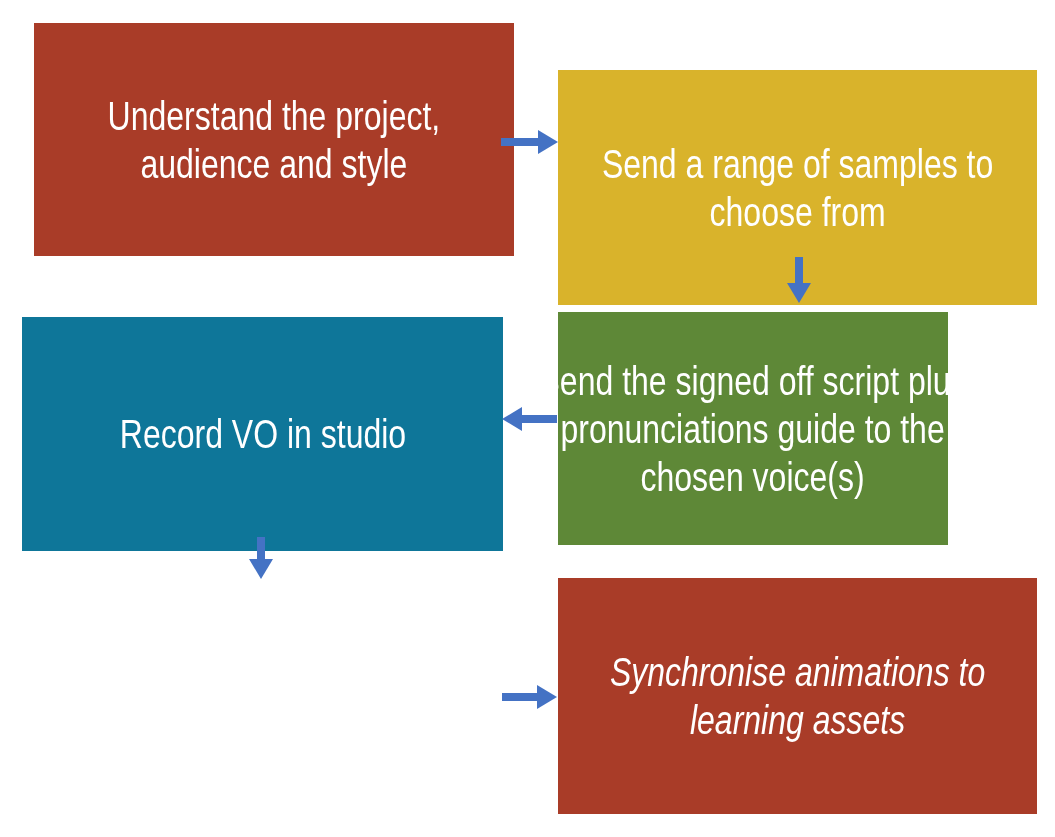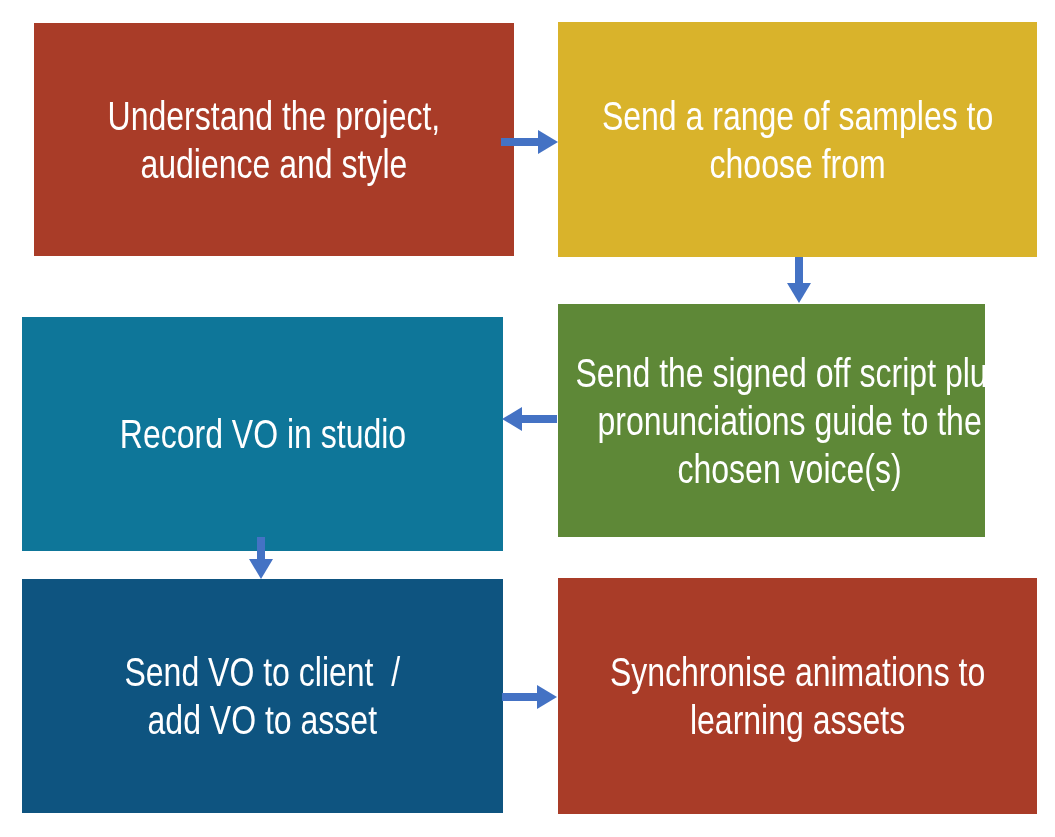--- a/index.html
+++ b/index.html
@@ -26,24 +26,24 @@
     text-align: center;
     font-size: 40px;
     line-height: 48px;
     font-weight: 400;
     transform: scaleX(0.80);
     transform-origin: center center;
   }
   
   .pos-1 { left: 34px;  top: 23px;  width: 480px; height: 233px; }
   .pos-2 { left: 558px; top: 22px;  width: 479px; height: 235px; }
-  .pos-3 { left: 558px; top: 304px; width: 390px; height: 233px; padding-left: 37px; }
+  .pos-3 { left: 558px; top: 312px; width: 390px; height: 233px; }
   .pos-4 { left: 22px;  top: 302px; width: 481px; height: 234px; }
   .pos-5 { left: 22px;  top: 579px; width: 481px; height: 234px; }
-  .pos-6 { left: 558px; top: 578px; width: 479px; height: 236px; }
+  .pos-6 { left: 558px; top: 578px; width: 479px; height: 236px; font-style: italic; }
 
   
   .arrow { position: absolute; }
   .arrow .shaft { position: absolute; background: currentColor; }
   .arrow .head  { position: absolute; width: 0; height: 0; border-style: solid; }
 
   .arrow-right { height: 24px; }
   .arrow-right .shaft { left: 0; top: 8px; height: 8px; right: 18px; }
   .arrow-right .head  { right: 0; top: 0; border-width: 12px 0 12px 20px; border-color: transparent transparent transparent currentColor; }
 
@@ -64,39 +64,35 @@
 </head>
 <body style="background: rgb(255, 255, 255);">
 
 <div class="canvas">
 
   <div class="box pos-1" style="background-color: rgb(169, 60, 40);">
     <div class="box-text" style="color: rgb(255, 255, 255);">Understand the project,
 audience and style</div>
   </div>
 
-  <div class="box pos-2" style="background-color: rgb(217, 179, 43);">
+  <div class="box pos-2" style="background-color: rgb(217, 179, 43); margin-top: 48px;">
     <div class="box-text" style="color: rgb(255, 255, 255);">Send a range of samples to
 choose from</div>
   </div>
 
   <div class="box pos-3" style="background-color: rgb(94, 136, 55);">
     <div class="box-text" style="color: rgb(255, 255, 255);">Send the signed off script plus
 pronunciations guide to the
 chosen voice(s)</div>
   </div>
 
   <div class="box pos-4" style="background-color: rgb(14, 118, 153); margin-top: 15px;">
     <div class="box-text" style="color: rgb(255, 255, 255);">Record VO in studio</div>
   </div>
 
-  <div class="box pos-5" style="background-color: rgb(14, 84, 128);">
-    <div class="box-text" style="color: rgb(255, 255, 255);">Send VO to client  /
-add VO to asset</div>
-  </div>
 
   <div class="box pos-6" style="background-color: rgb(169, 60, 40);">
     <div class="box-text" style="color: rgb(255, 255, 255);">Synchronise animations to
 learning assets</div>
   </div>
 
   <div class="arrow arrow-right apos-1" style="color: rgb(68, 114, 196);">
     <div class="shaft"></div>
     <div class="head"></div>
   </div>

